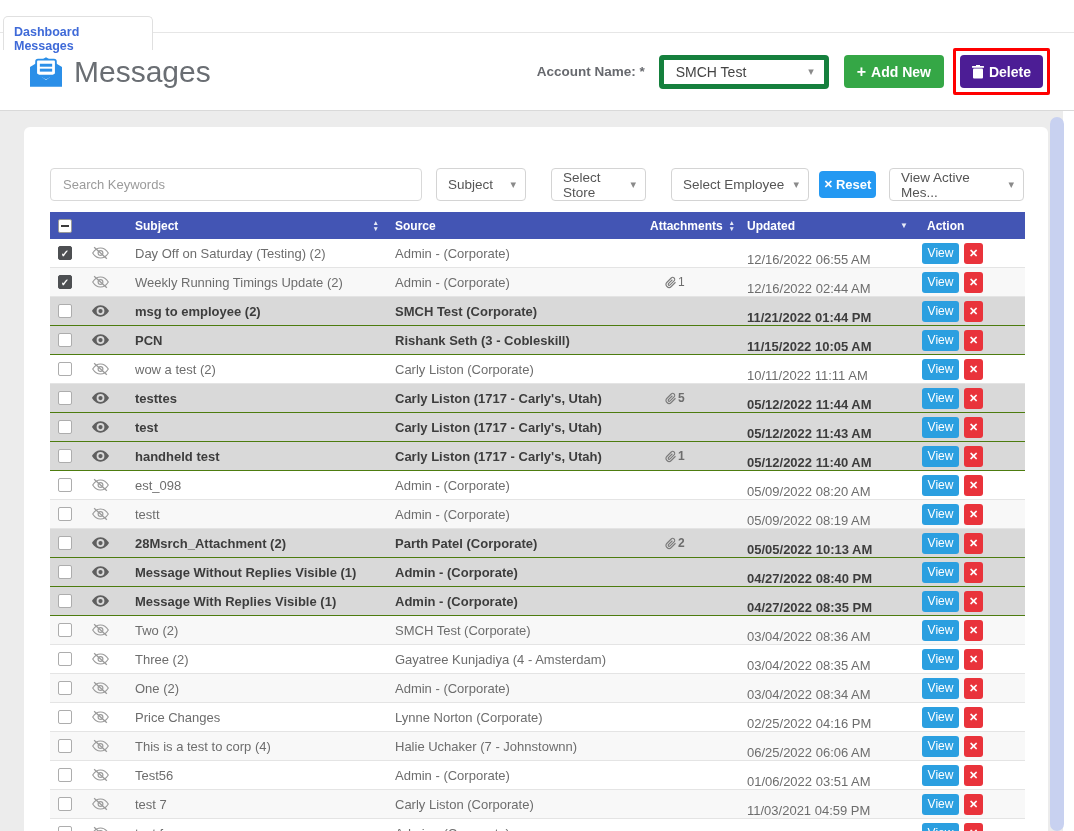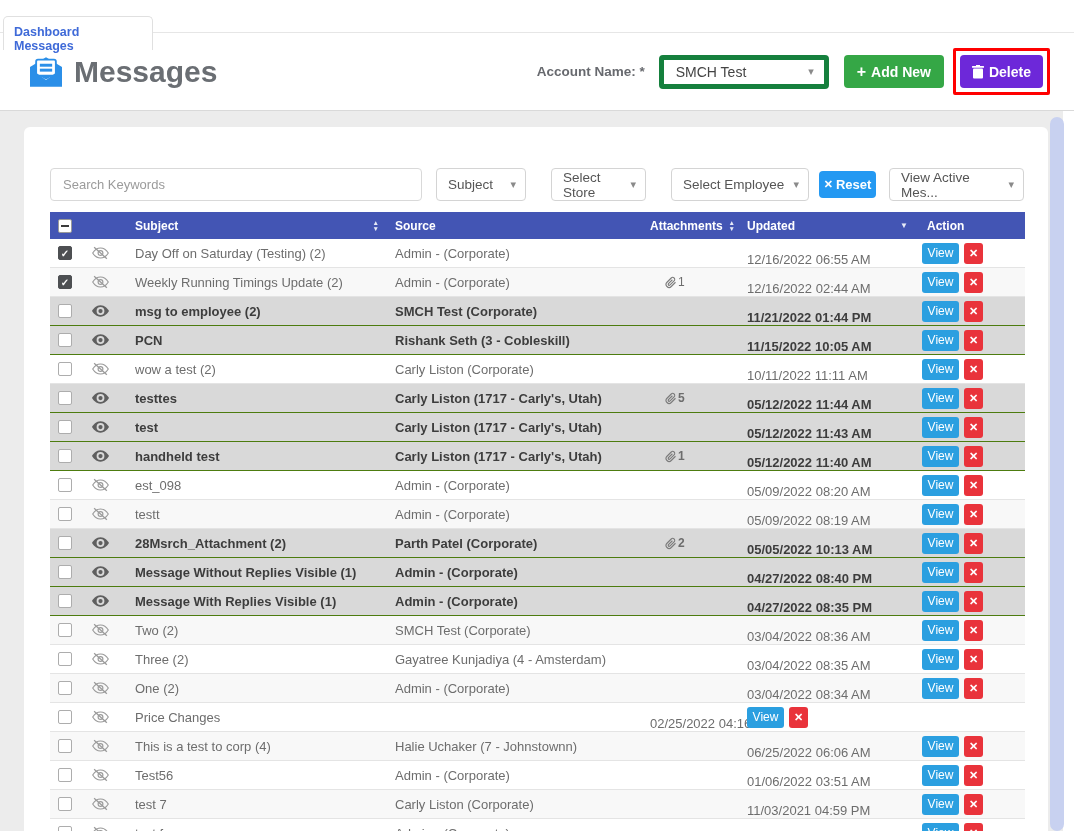--- a/index.html
+++ b/index.html
@@ -10,33 +10,33 @@
   .tabstrip { height:33px; background:#fff; border-bottom:1px solid #e6e6e6; position:relative; }
   .tab { position:absolute; left:3px; top:16px; height:34px; width:150px;
     background:#fff; border:1px solid #e0e0e0; border-bottom:none;
     border-radius:5px 5px 0 0; display:flex; align-items:center; gap:8px;
     padding:0 10px; z-index:2;flex-direction:column; }
   .tab-label { color:#3f6ad8; font-size:12.5px; font-weight:bold; }
 
   
   .header-band { height:77px; background:#fff; display:flex; align-items:center; padding:0 24px 0 28px; }
   .title-icon { width:36px; height:32px; margin-right:10px; }
-  .page-title { font-size:30px; color:#6a6e73; font-weight:700; }
+  .page-title { font-size:30px; color:#6a6e73; font-weight:400; }
   .header-spacer { flex:1; }
   .account-label { font-size:13.5px; font-weight:bold; color:#67696e; margin-right:14px; }
   .account-select { width:170px; height:34px; border:5px solid #15803d; border-radius:4px;
     background:#fff; display:flex; align-items:center; justify-content:space-between;
     padding:0 10px 0 12px; font-size:14px; color:#444; cursor:pointer; }
   .chev { color:#8a8a8a; font-size:11px; }
   .btn-addnew { margin-left:15px; height:33px; padding:0 13px; background:#35a746; border:none;
     border-radius:4px; color:#fff; font-size:14px; font-weight:bold; cursor:pointer;
     display:flex; align-items:center; gap:5px; }
   .plus-glyph { font-size:16px; font-weight:bold; }
   .annotation-box { margin-left:9px; border:3px solid #ff0000; padding:4px; border-radius:2px; }
-  .btn-delete { height:33px; padding:0 12px; background:#6d28d9; border:none; border-radius:4px;
+  .btn-delete { height:33px; padding:0 12px; background:#4c1d95; border:none; border-radius:4px;
     color:#fff; font-size:14px; font-weight:bold; cursor:pointer; display:flex; align-items:center; gap:5px; }
   .divider { height:1px; background:#d9d9d9; }
 
   
   .page-bg { background:#ececec; height:720px; width:1063px; padding:16px 0 0 24px; }
   .card { background:#fff; width:1024px; height:720px; border-radius:6px 6px 0 0;
     padding:41px 22px 0 26px; }
 
   
   .filters { display:flex; align-items:center; }
@@ -557,20 +557,21 @@
               <span class="cb"></span>
             </div>
     <div class="cell c-eye">
               <svg width="17" height="14" viewBox="0 0 24 18">
                 <path fill="none" stroke="#9a9a9a" stroke-width="1.6" d="M12 2C6.5 2 2.6 6.4 1 9c1.6 2.6 5.5 7 11 7s9.4-4.4 11-7C21.4 6.4 17.5 2 12 2z"></path>
                 <circle cx="12" cy="9" r="3.4" fill="none" stroke="#9a9a9a" stroke-width="1.6"></circle>
                 <line x1="3" y1="1" x2="21" y2="17" stroke="#9a9a9a" stroke-width="1.8"></line>
               </svg>
             </div>
     <div class="cell c-subj">Price Changes</div>
+    <div class="cell c-src">Lynne Norton (Corporate)</div>
     <div class="cell c-att"></div>
     <div class="cell c-upd">02/25/2022 04:16 PM</div>
     <div class="cell c-act">
       <button class="btn-view">View</button>
       <button class="btn-x">✕</button>
     </div>
   </div>
 
   <div class="trow alt">
     <div class="cell c-sel">

